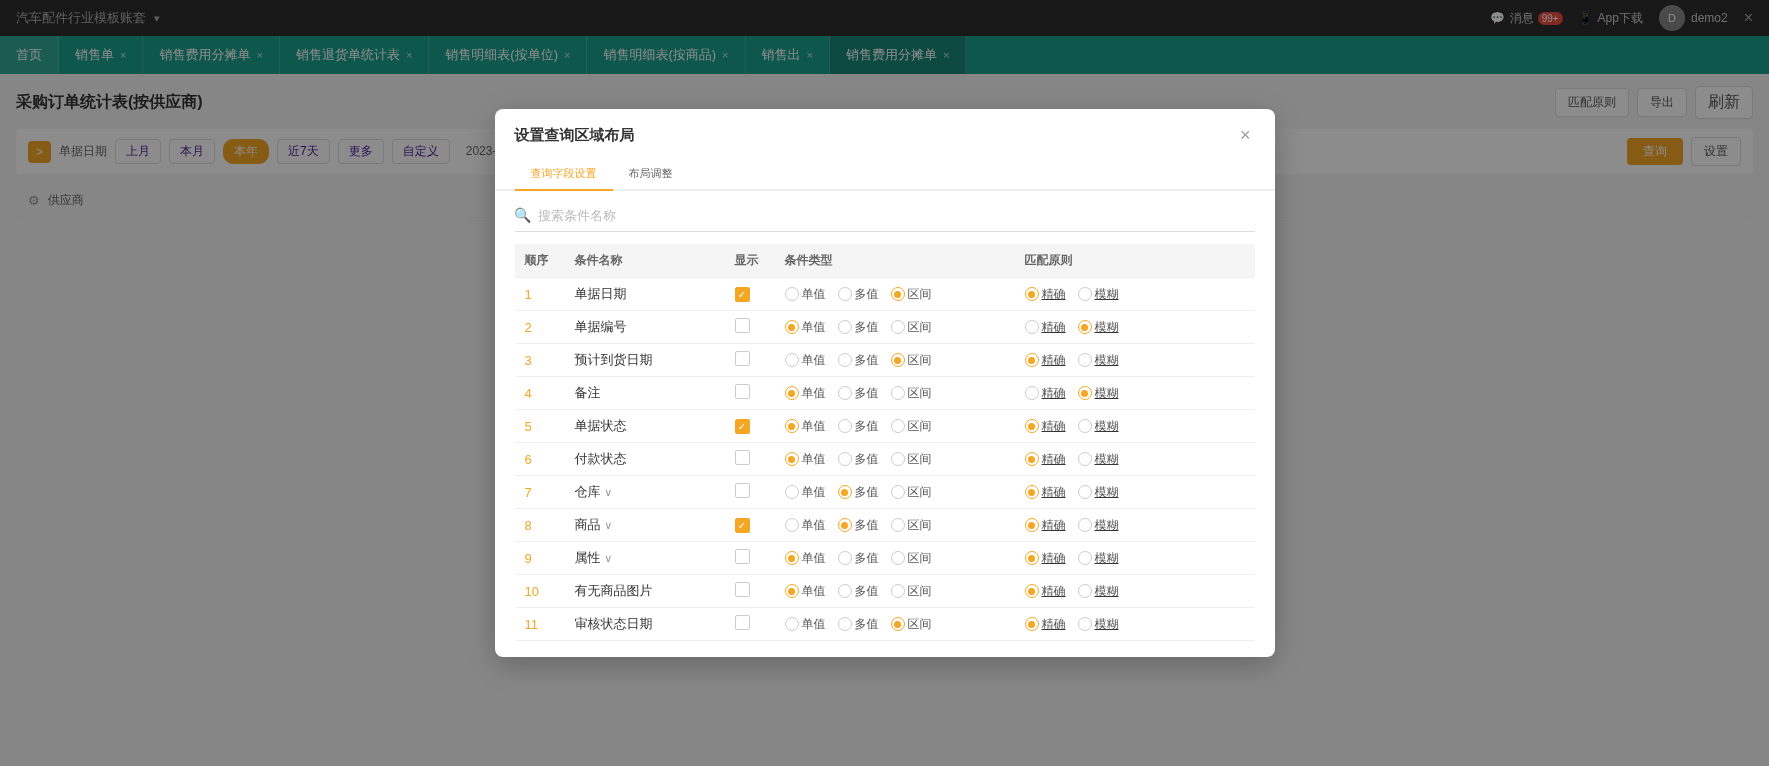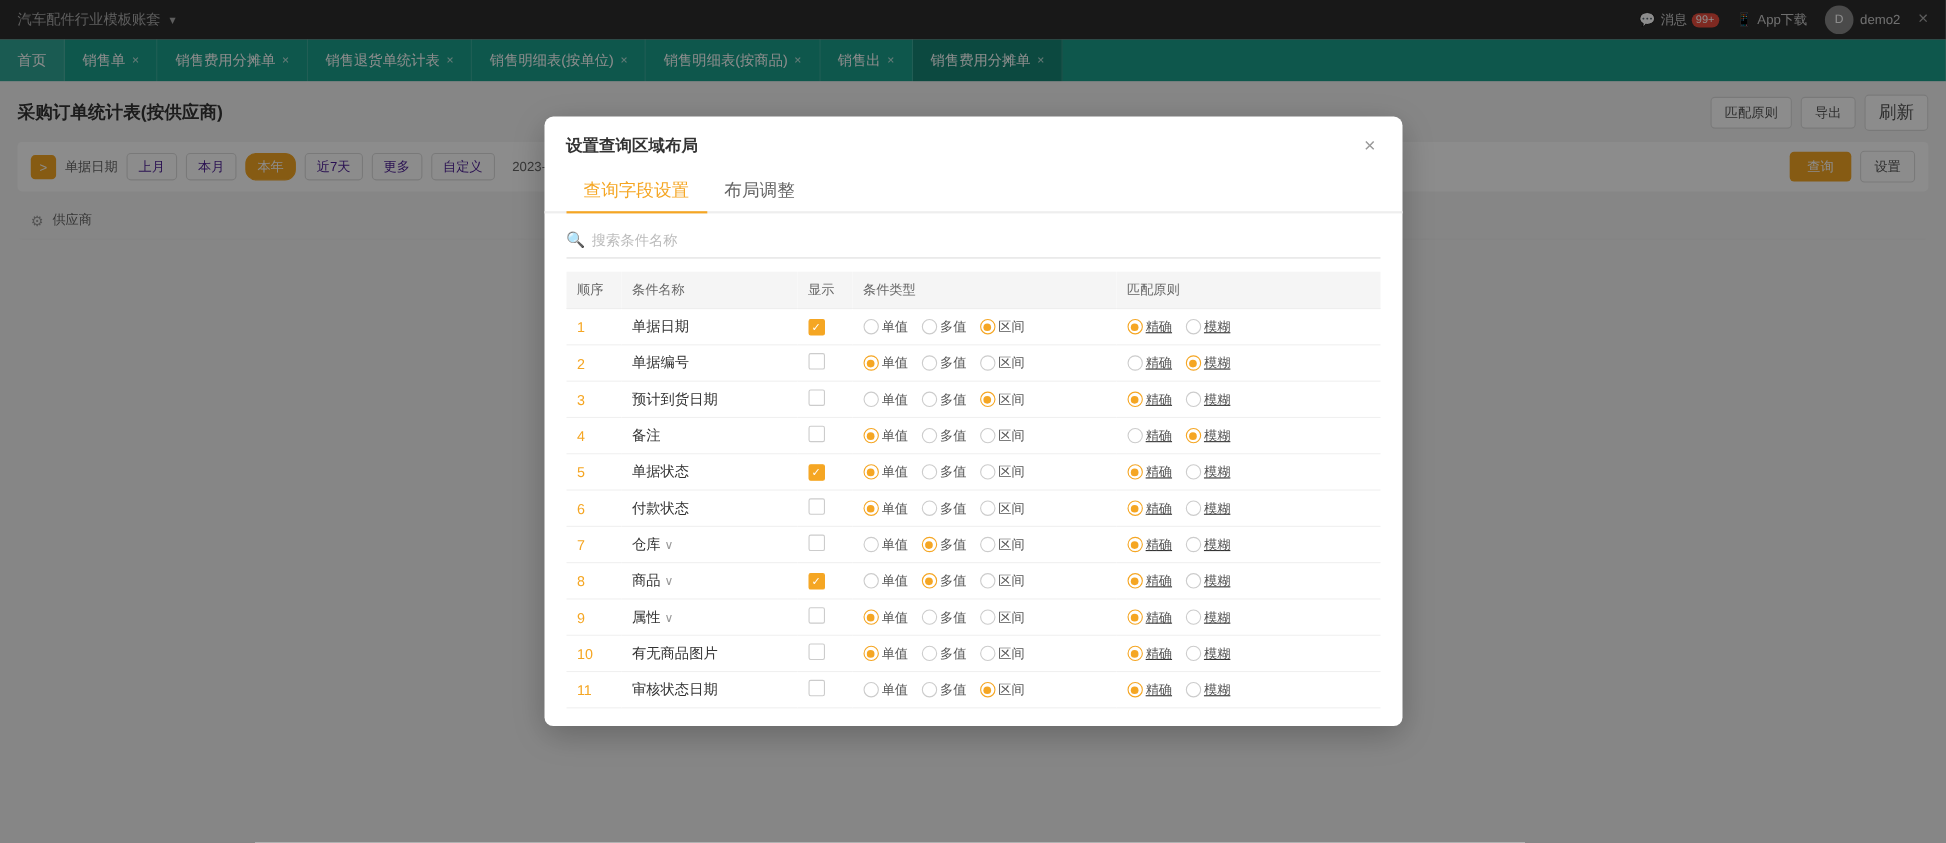--- a/index.html
+++ b/index.html
@@ -114,21 +114,21 @@
       display: flex;
       align-items: center;
       justify-content: space-between;
       padding: 16px 20px 0 20px;
     }
     .dialog-title { font-size: 15px; font-weight: bold; color: #333; }
     .dialog-close { background: none; border: none; font-size: 18px; cursor: pointer; color: #999; padding: 0 4px; }
 
     
     .dialog-tabs { display: flex; padding: 0 20px; margin-top: 12px; border-bottom: 2px solid #eee; gap: 0; }
-    .dialog-tab { padding: 8px 16px; font-size: 16px; cursor: pointer; color: #666; border-bottom: 2px solid transparent; margin-bottom: -2px; }
+    .dialog-tab { padding: 8px 16px; font-size: 11px; cursor: pointer; color: #666; border-bottom: 2px solid transparent; margin-bottom: -2px; }
     .dialog-tab.active { color: #f5a623; border-bottom: 2px solid #f5a623; font-weight: 500; }
 
     
     .dialog-body { flex: 1; overflow-y: auto; padding: 16px 20px; }
 
     
     .search-box {
       display: flex;
       align-items: center;
       border-bottom: 1px solid #ddd;
@@ -136,21 +136,21 @@
       margin-bottom: 12px;
       gap: 6px;
     }
     .search-icon { color: #aaa; font-size: 14px; }
     .search-input { border: none; outline: none; font-size: 13px; color: #555; flex: 1; background: transparent; }
     .search-input::placeholder { color: #bbb; }
 
     
     .dtable { width: 100%; border-collapse: collapse; }
     .dtable thead tr { background: #f5f5f5; }
-    .dtable th { padding: 8px 10px; font-size: 12px; color: #666; text-align: left; font-weight: 400; border-bottom: 1px solid #eee; }
+    .dtable th { padding: 8px 10px; font-size: 12px; color: #666; text-align: left; font-weight: 700; border-bottom: 1px solid #eee; }
     .dtable td { padding: 7px 10px; font-size: 13px; color: #333; border-bottom: 1px solid #f0f0f0; vertical-align: middle; }
 
     .seq-num { color: #f5a623; font-weight: 500; }
     .cb-checked { width: 15px; height: 15px; background: #f5a623; border: 1px solid #f5a623; border-radius: 2px; display: inline-flex; align-items: center; justify-content: center; }
     .cb-checked::after { content: '✓'; color: #fff; font-size: 10px; }
     .cb-unchecked { width: 15px; height: 15px; background: #fff; border: 1px solid #ccc; border-radius: 2px; display: inline-block; }
 
     
     .radio-group { display: flex; align-items: center; gap: 12px; white-space: nowrap; }
     .radio-item { display: flex; align-items: center; gap: 3px; font-size: 12px; color: #555; }

